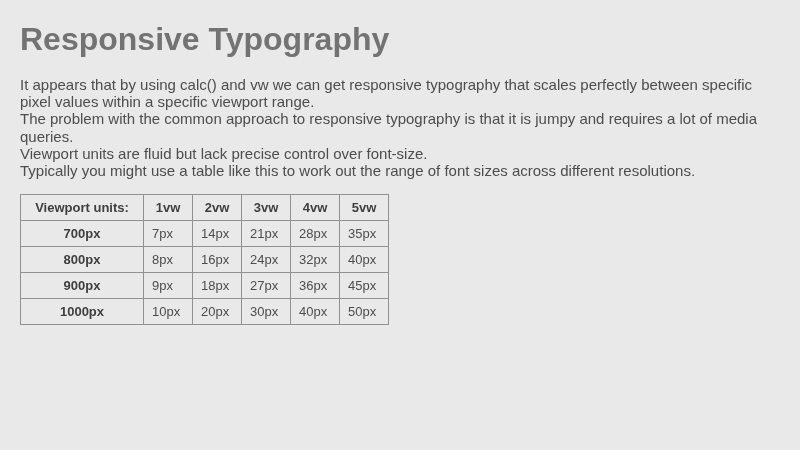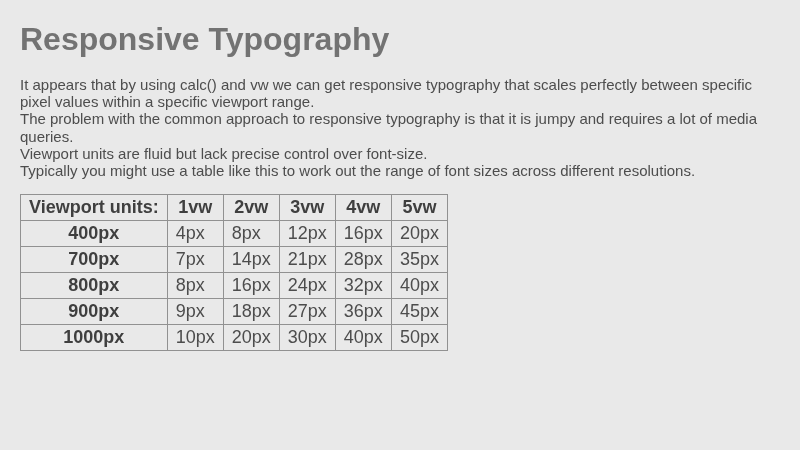--- a/index.html
+++ b/index.html
@@ -28,21 +28,21 @@
   }
   table {
     border-collapse: collapse;
     margin-top: 15px;
   }
   th, td {
     border: 1px solid #919191;
     padding: 4px 8px;
     line-height: 17px;
     white-space: nowrap;
-    font-size: 18px;
+    font-size: 13px;
   }
   th {
     font-weight: bold;
     text-align: center;
     color: #3f3f3f;
   }
   td {
     text-align: left;
     color: #4d4d4d;
   }
@@ -61,28 +61,20 @@
 
 <table>
   <tbody>
     <tr>
       <th class="col-size">Viewport units:</th>
       <th class="col-vw">1vw</th>
       <th class="col-vw">2vw</th>
       <th class="col-vw">3vw</th>
       <th class="col-vw">4vw</th>
       <th class="col-vw">5vw</th>
-    </tr>
-    <tr>
-      <th class="col-size">400px</th>
-      <td class="col-vw">4px</td>
-      <td class="col-vw">8px</td>
-      <td class="col-vw">12px</td>
-      <td class="col-vw">16px</td>
-      <td class="col-vw">20px</td>
     </tr>
     <tr>
       <th class="col-size">700px</th>
       <td class="col-vw">7px</td>
       <td class="col-vw">14px</td>
       <td class="col-vw">21px</td>
       <td class="col-vw">28px</td>
       <td class="col-vw">35px</td>
     </tr>
     <tr>

